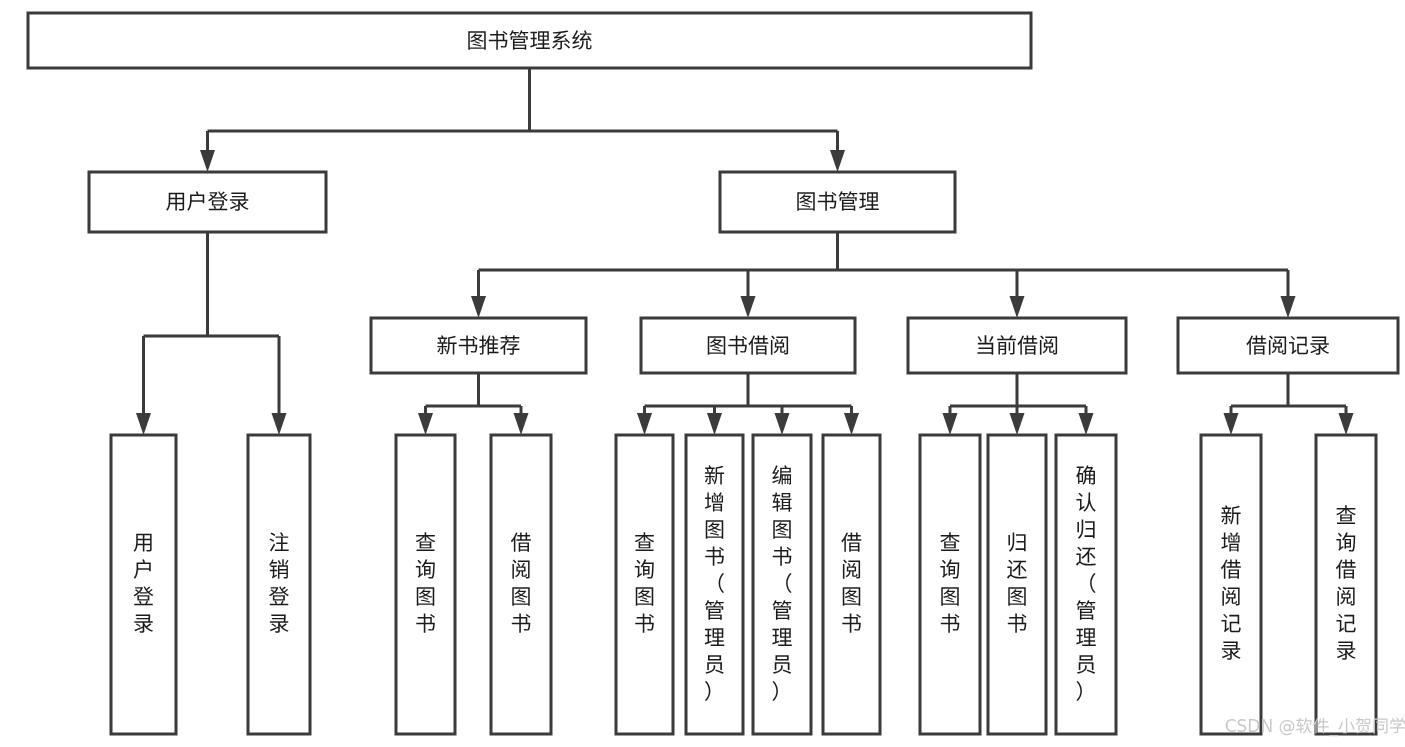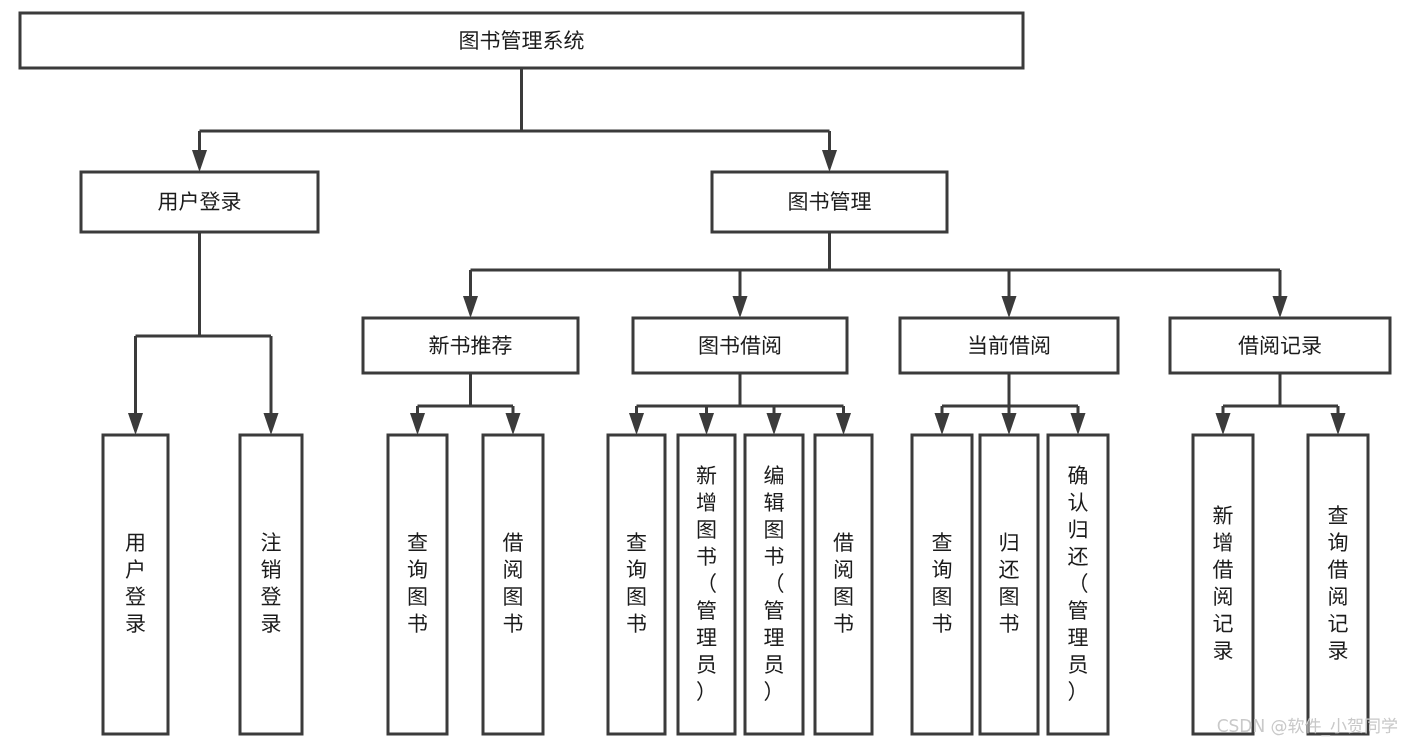--- a/index.html
+++ b/index.html
@@ -14,20 +14,21 @@
     position: relative;
     overflow: hidden;
     font-family: "DejaVu Sans", "Liberation Sans", sans-serif;
   }
   #diagram-root {
     position: absolute;
     left: 0;
     top: 0;
     width: 1172px;
     height: 747px;
+    padding-left: 8px;
   }
   svg.diagram {
     display: block;
     width: 1405px;
     height: 747px;
     background: #ffffff;
   }
   .node-box {
     fill: #ffffff;
     stroke: #3b3b3b;

